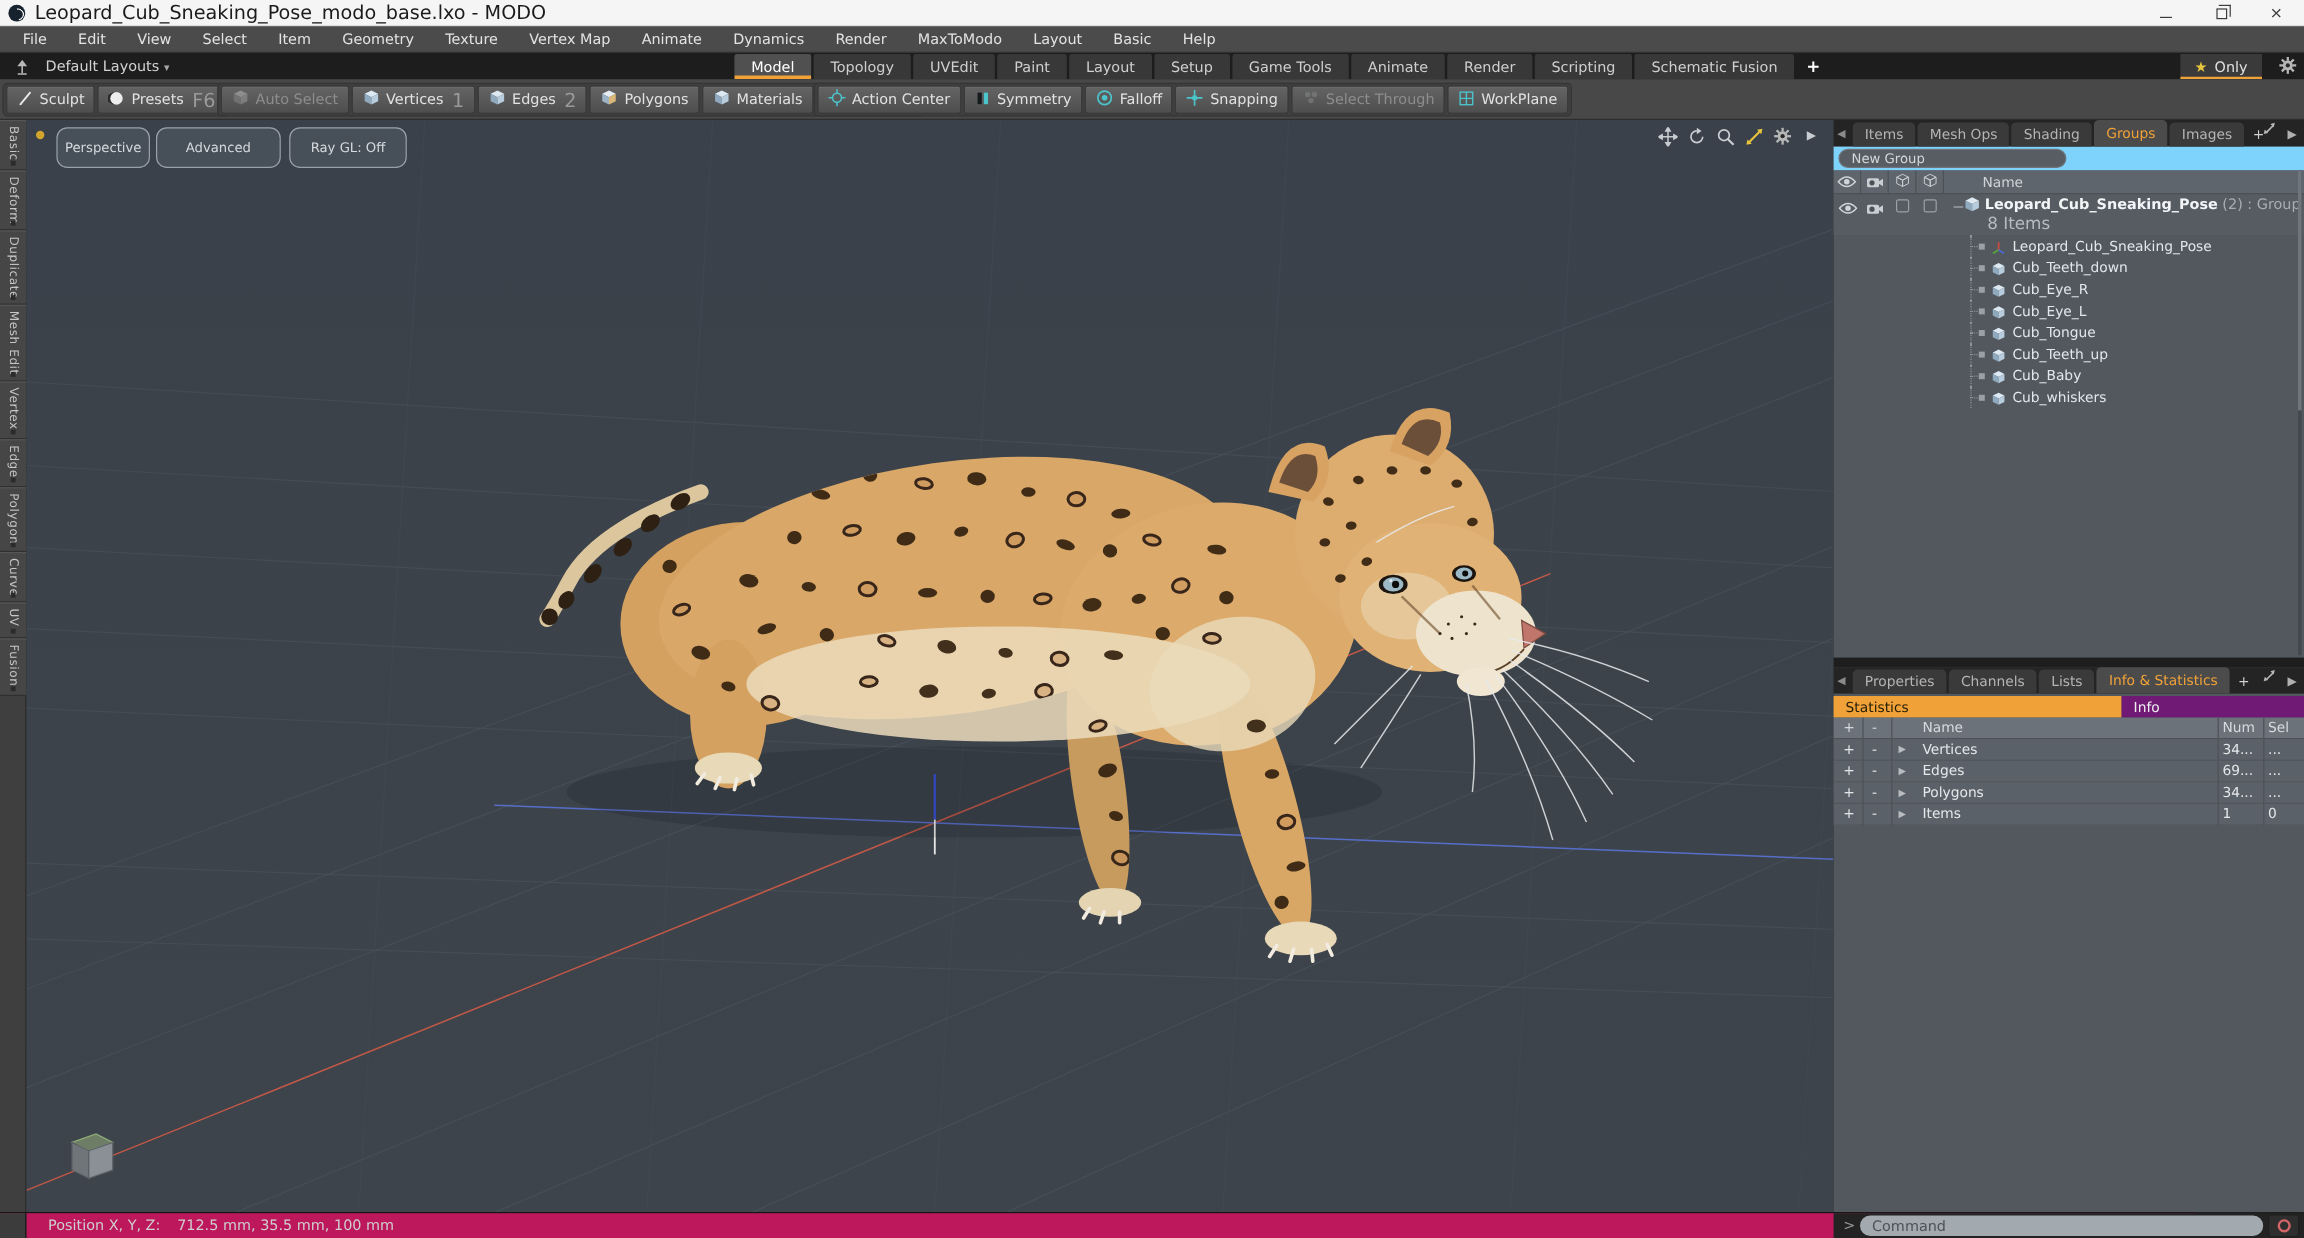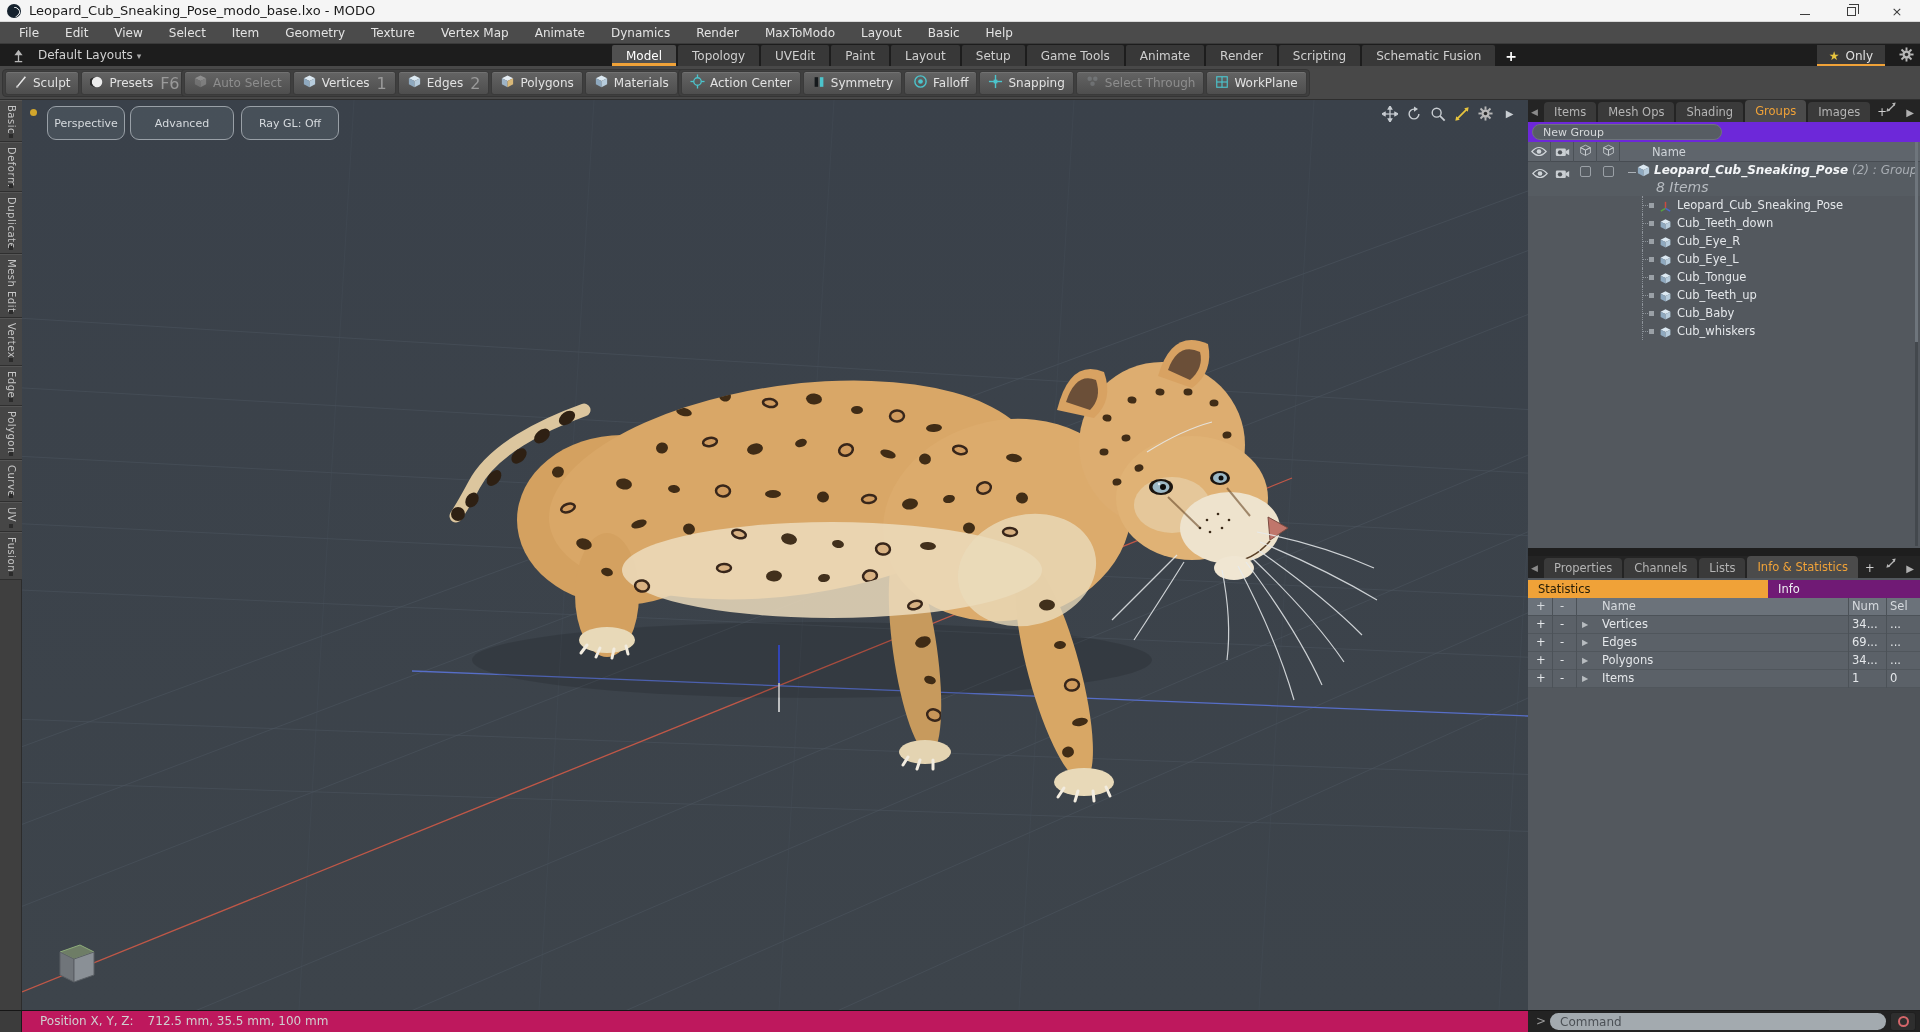--- a/index.html
+++ b/index.html
@@ -3,21 +3,21 @@
 <meta charset="utf-8">
 <style>
   * { margin:0; padding:0; box-sizing:border-box; }
   html,body { width:1920px; height:1032px; background:#1e1e1e; font-family:"DejaVu Sans",sans-serif; overflow:hidden; }
   body { position:relative; }
 
   
   .titlebar { position:absolute; left:0; top:0; width:1920px; height:22px; background:#f5f5f5; display:flex; align-items:center; border-bottom:1px solid #d8d8d8; }
   .app-icon { width:14px; height:14px; border-radius:50%; background:#16222e; margin:0 8px 0 7px; position:relative; }
   .app-icon::after { content:""; position:absolute; left:3px; top:3px; width:8px; height:8px; border:1.5px solid #fff; border-radius:50%; border-left-color:transparent; border-bottom-color:transparent; transform:rotate(35deg); }
-  .win-title { font-size:13px; color:#1b1b1b; }
+  .win-title { font-size:16px; color:#1b1b1b; }
   .win-controls { position:absolute; right:0; top:0; height:22px; display:flex; }
   .win-btn { width:46px; height:22px; display:flex; align-items:center; justify-content:center; color:#3c3c3c; font-size:13px; }
   .ic-min { width:10px; border-bottom:1.5px solid #3c3c3c; height:1px; margin-top:6px; }
   .ic-restore { width:9px; height:9px; border:1.2px solid #3c3c3c; position:relative; background:#f5f5f5; }
   .ic-restore::before { content:""; position:absolute; left:1.5px; top:-3.5px; width:9px; height:9px; border:1.2px solid #3c3c3c; border-left:none; border-bottom:none; }
 
   
   .menubar { position:absolute; left:0; top:22px; width:1920px; height:22px; background:#4b4b4b; display:flex; align-items:center; padding-left:6px; border-bottom:1px solid #3a3a3a; }
   .menu-item { font-size:12px; color:#e3e3e3; padding:0 13px; line-height:22px; }
 
@@ -63,28 +63,28 @@
   
   .rpanel { position:absolute; left:1528px; width:392px; background:#53585e; }
   .ptabs { position:relative; height:22px; background:#242424; display:flex; align-items:flex-end; gap:2px; padding-left:16px; }
   .ptab { height:20px; padding:0 10px; border-radius:4px 4px 0 0; background:#3a3a3a; color:#b4b4b4; font-size:11.5px; display:flex; align-items:center; white-space:nowrap; }
   .ptab.active { background:#4b4b4b; color:#f0a238; height:22px; }
   .ptab.add { background:transparent; color:#cfcfcf; padding:0 5px; }
   .ptabs .scroll-l { position:absolute; left:3px; bottom:5px; color:#8a8a8a; font-size:9px; }
   .ptabs .corner { position:absolute; right:22px; bottom:4px; }
   .ptabs .flyout { position:absolute; right:6px; bottom:4px; color:#b0b0b0; font-size:10px; }
 
-  .newgroup-row { height:20px; background:#6d28d9; padding:2px 0 0 4px; }
+  .newgroup-row { height:20px; background:#7dd3fc; padding:2px 0 0 4px; }
   .btn-pill { width:190px; height:16px; border:1px solid #6d747b; border-radius:8px; background:#575d63; color:#d5d8da; font-size:11px; display:flex; align-items:center; padding-left:10px; }
 
   .tree-head { position:relative; height:20px; background:#5f656c; border-bottom:1px solid #474c52; display:flex; align-items:center; }
   .tcol { width:23px; height:20px; display:flex; align-items:center; justify-content:center; border-right:1px solid #4b5157; }
   .tree-head .tname { margin-left:32px; font-size:11.5px; color:#ced3d8; }
 
-  .grp-row { position:relative; height:34px; background:#565c62;font-style:italic; }
+  .grp-row { position:relative; height:34px; background:#565c62; }
   .grp-row .tcol2 { position:absolute; top:2px; width:23px; display:flex; justify-content:center; }
   .chk { width:11px; height:11px; border:1px solid #9aa0a6; border-radius:2px; }
   .grp-name { position:absolute; left:126px; top:1px; font-size:12px; white-space:nowrap; }
   .grp-name b { color:#f3f5f7; }
   .grp-name .cnt { color:#a9aeb4; font-weight:normal; }
   .grp-sub { position:absolute; left:128px; top:17px; font-size:14px; color:#b6bbc0; }
   .grp-dash { position:absolute; left:100px; top:10px; width:8px; border-top:1px solid #aab0b6; }
   .grp-cube { position:absolute; left:108px; top:1px; }
 
   .tree-row { position:relative; height:18px; }

